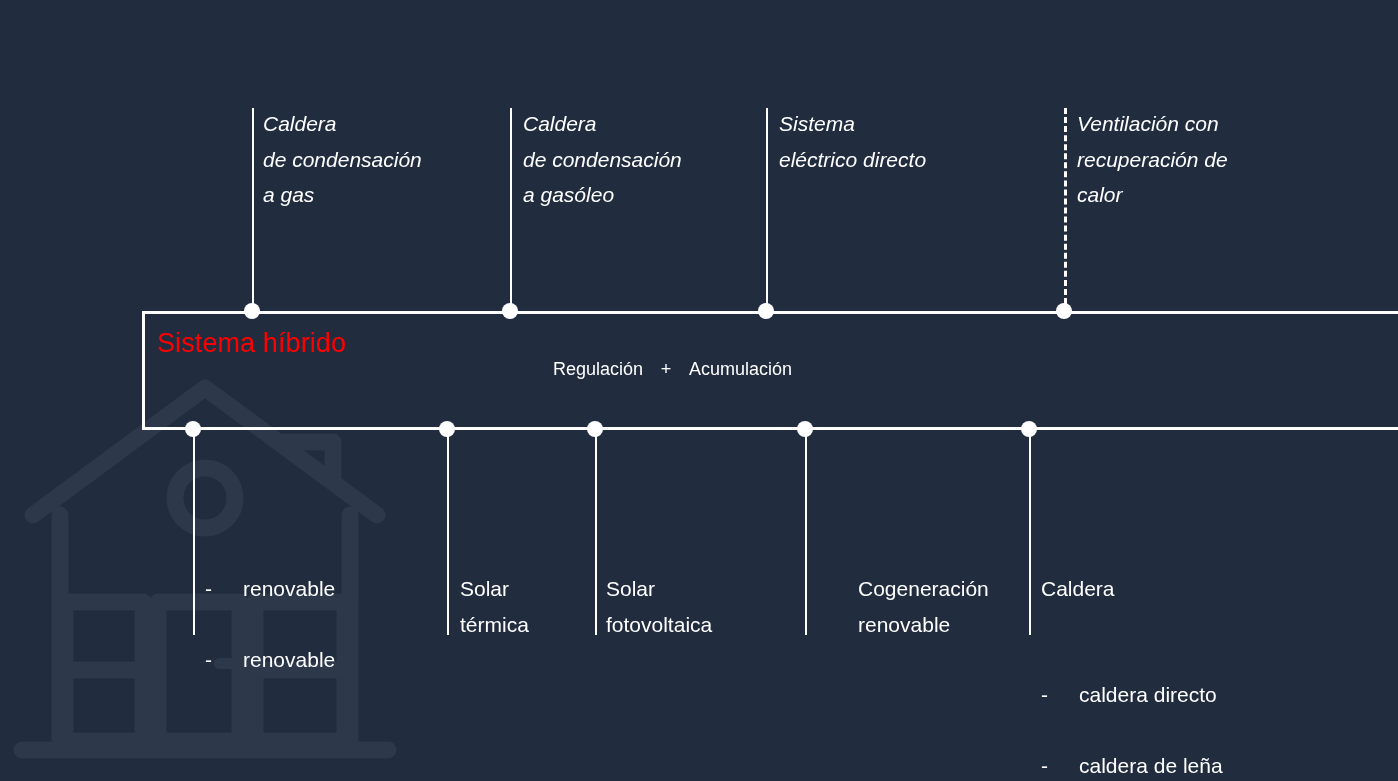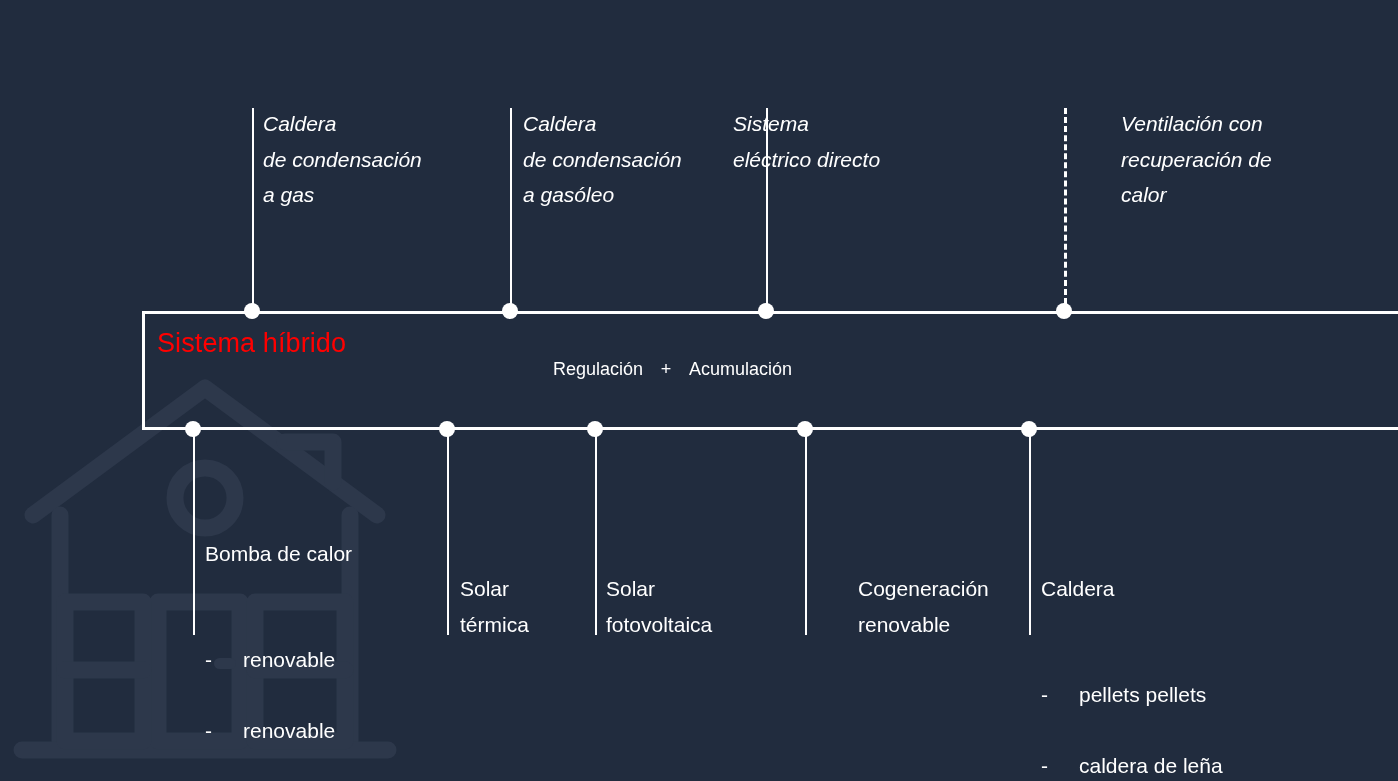--- a/index.html
+++ b/index.html
@@ -135,40 +135,39 @@
 a gas</div>
 
   <div class="conn" style="left:510px; top:108px; height:203px;"></div>
   <div class="node-dot" style="left:510px; top:311px;"></div>
   <div class="label label-top" style="left:523px;">Caldera
 de condensación
 a gasóleo</div>
 
   <div class="conn" style="left:766px; top:108px; height:203px;"></div>
   <div class="node-dot" style="left:766px; top:311px;"></div>
-  <div class="label label-top" style="left:733px;">Sistema
+  <div class="label label-top" style="left:779px;">Sistema
 eléctrico directo</div>
 
   <div class="conn dashed" style="left:1064px; top:108px; height:196px;"></div>
   <div class="node-dot" style="left:1064px; top:311px;"></div>
-  <div class="label label-top" style="left:1077px;margin-left:44px;">Ventilación con
+  <div class="label label-top" style="left:1077px;">Ventilación con
 recuperación de
 calor</div>
 
   <div id="hybrid-box">
     <div id="hybrid-title">Sistema híbrido</div>
     <div id="regulation-row">
       <span class="seg">Regulación</span><span class="plus">+</span><span class="seg">Acumulación</span>
     </div>
   </div>
 
   <div class="conn" style="left:193px; top:430px; height:205px;"></div>
   <div class="node-dot" style="left:193px; top:429px;"></div>
   <div class="label" style="left:205px; top:500px;">
-    <div>Bomba de calor</div>
     <ul class="sublist">
       <li><span class="dash">-</span><span>renovable</span></li>
       <li><span class="dash">-</span><span>renovable</span></li>
       
     </ul>
   </div>
 
   <div class="conn" style="left:447px; top:430px; height:205px;"></div>
   <div class="node-dot" style="left:447px; top:429px;"></div>
   <div class="label" style="left:460px; top:571px;">Solar
@@ -182,18 +181,18 @@
   <div class="conn" style="left:805px; top:430px; height:205px;"></div>
   <div class="node-dot" style="left:805px; top:429px;"></div>
   <div class="label" style="left:817px; top:571px;margin-left:41px;">Cogeneración
 renovable</div>
 
   <div class="conn" style="left:1029px; top:430px; height:205px;"></div>
   <div class="node-dot" style="left:1029px; top:429px;"></div>
   <div class="label" style="left:1041px; top:535px;">
     <div>Caldera</div>
     <ul class="sublist">
-      <li><span class="dash">-</span><span>pellets pellets</span></li>
+      <li><span class="dash">-</span><span>caldera directo</span></li>
       <li><span class="dash">-</span><span>caldera de leña</span></li>
     </ul>
   </div>
 
 </div>
 
 </body></html>

